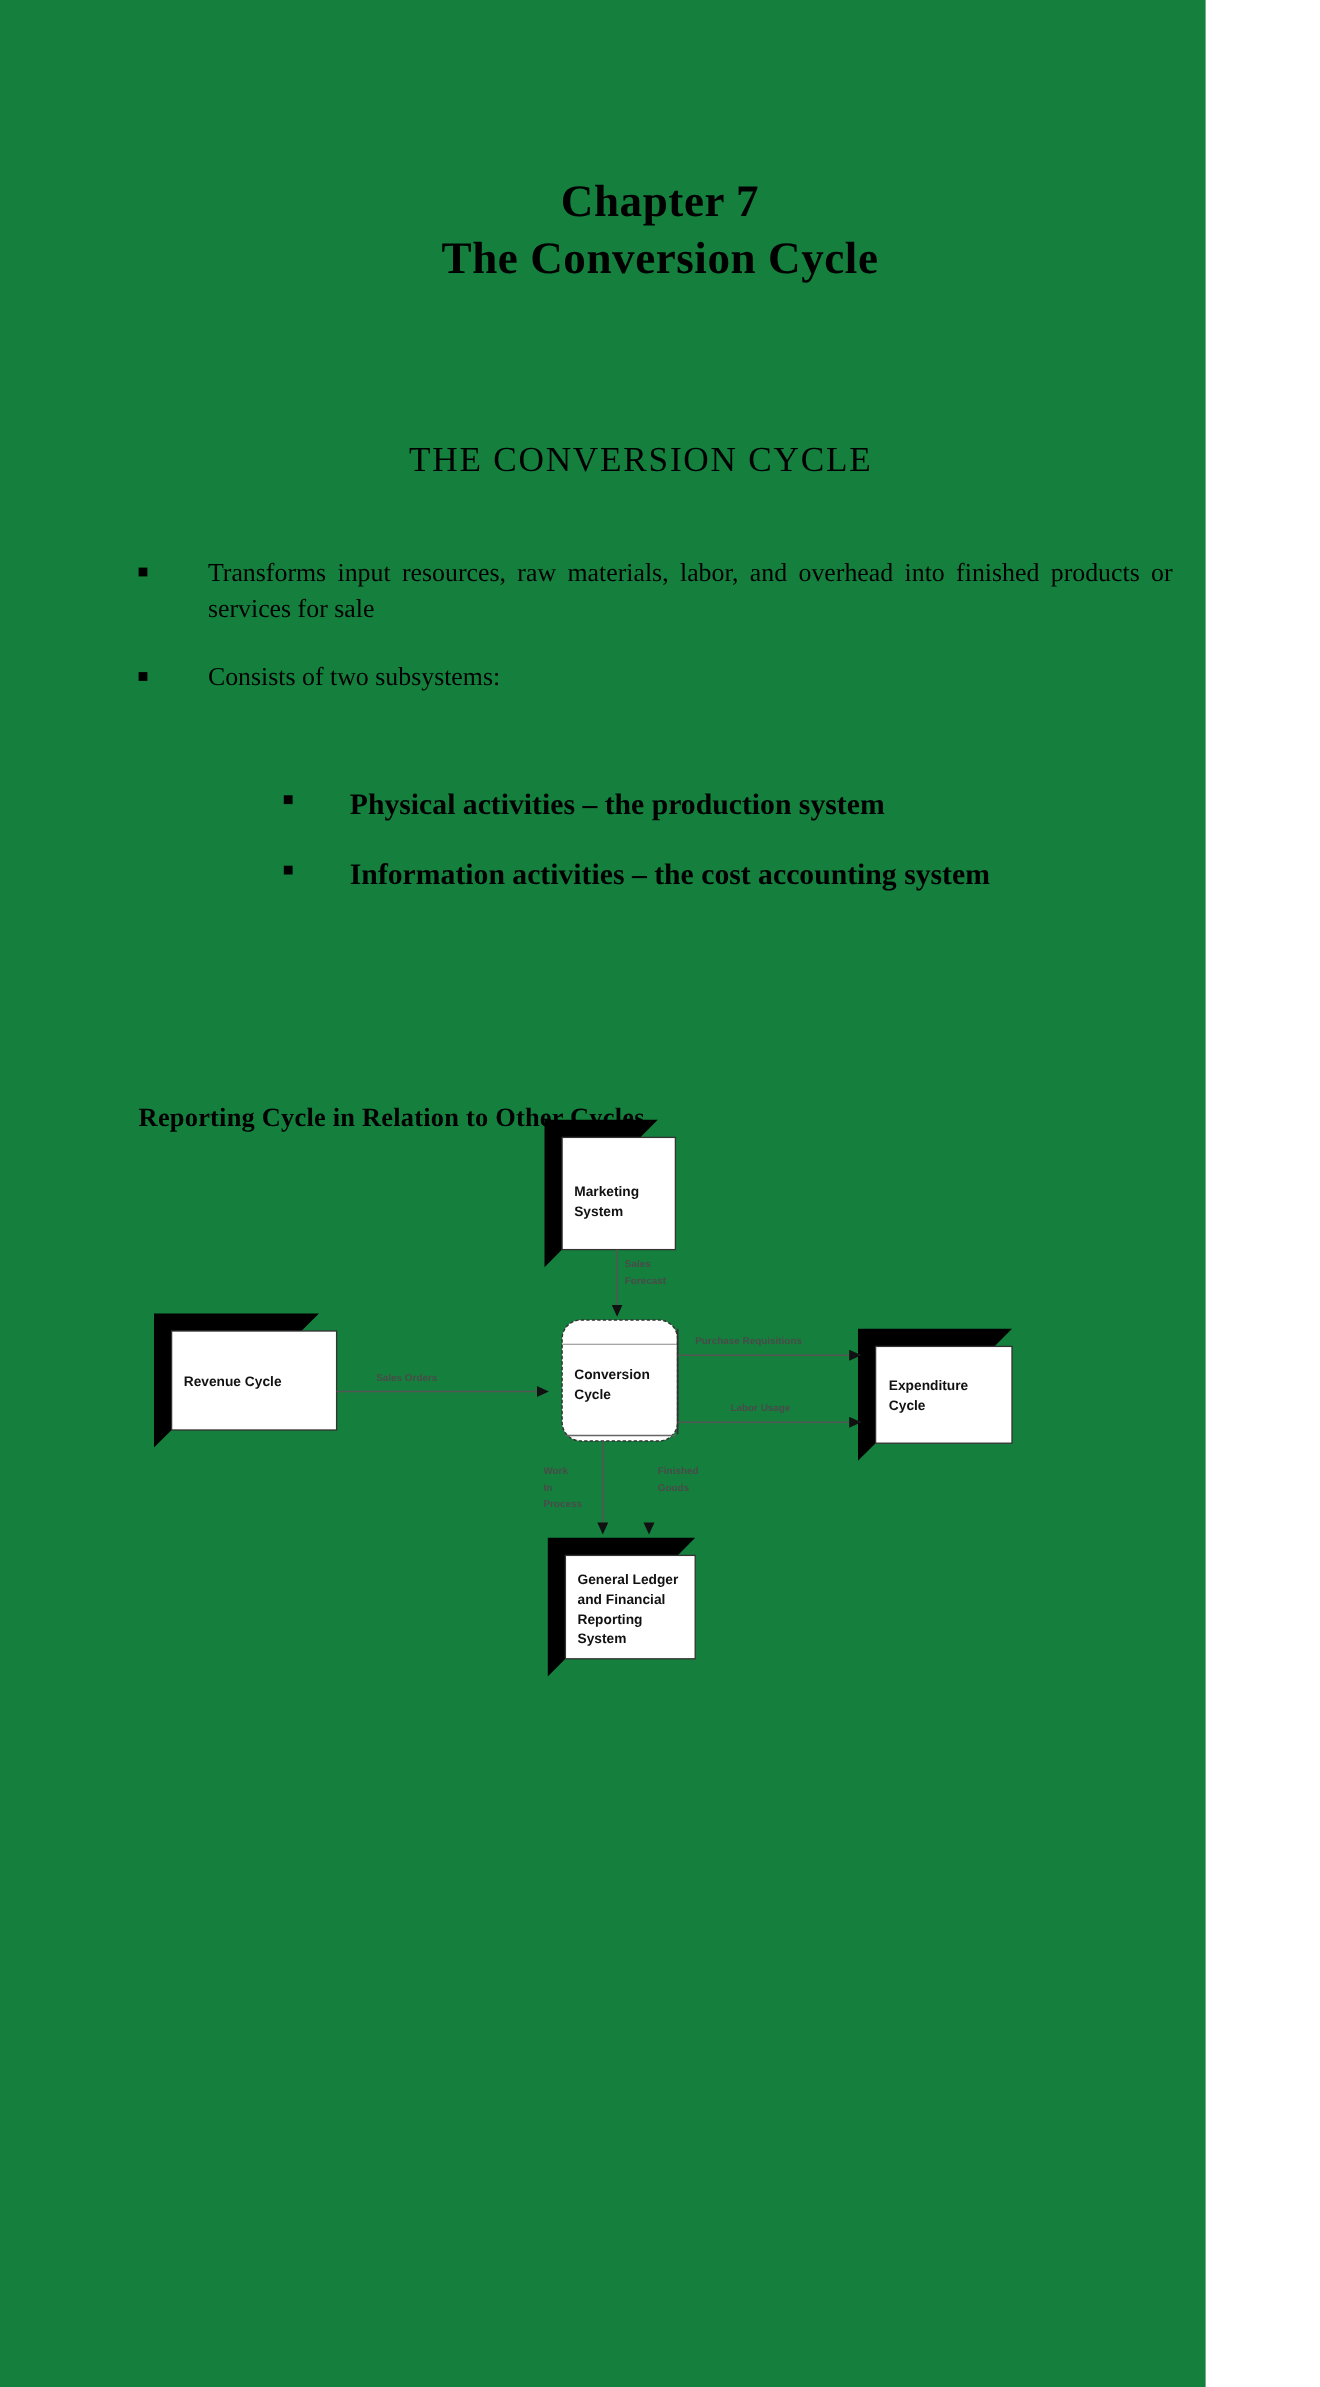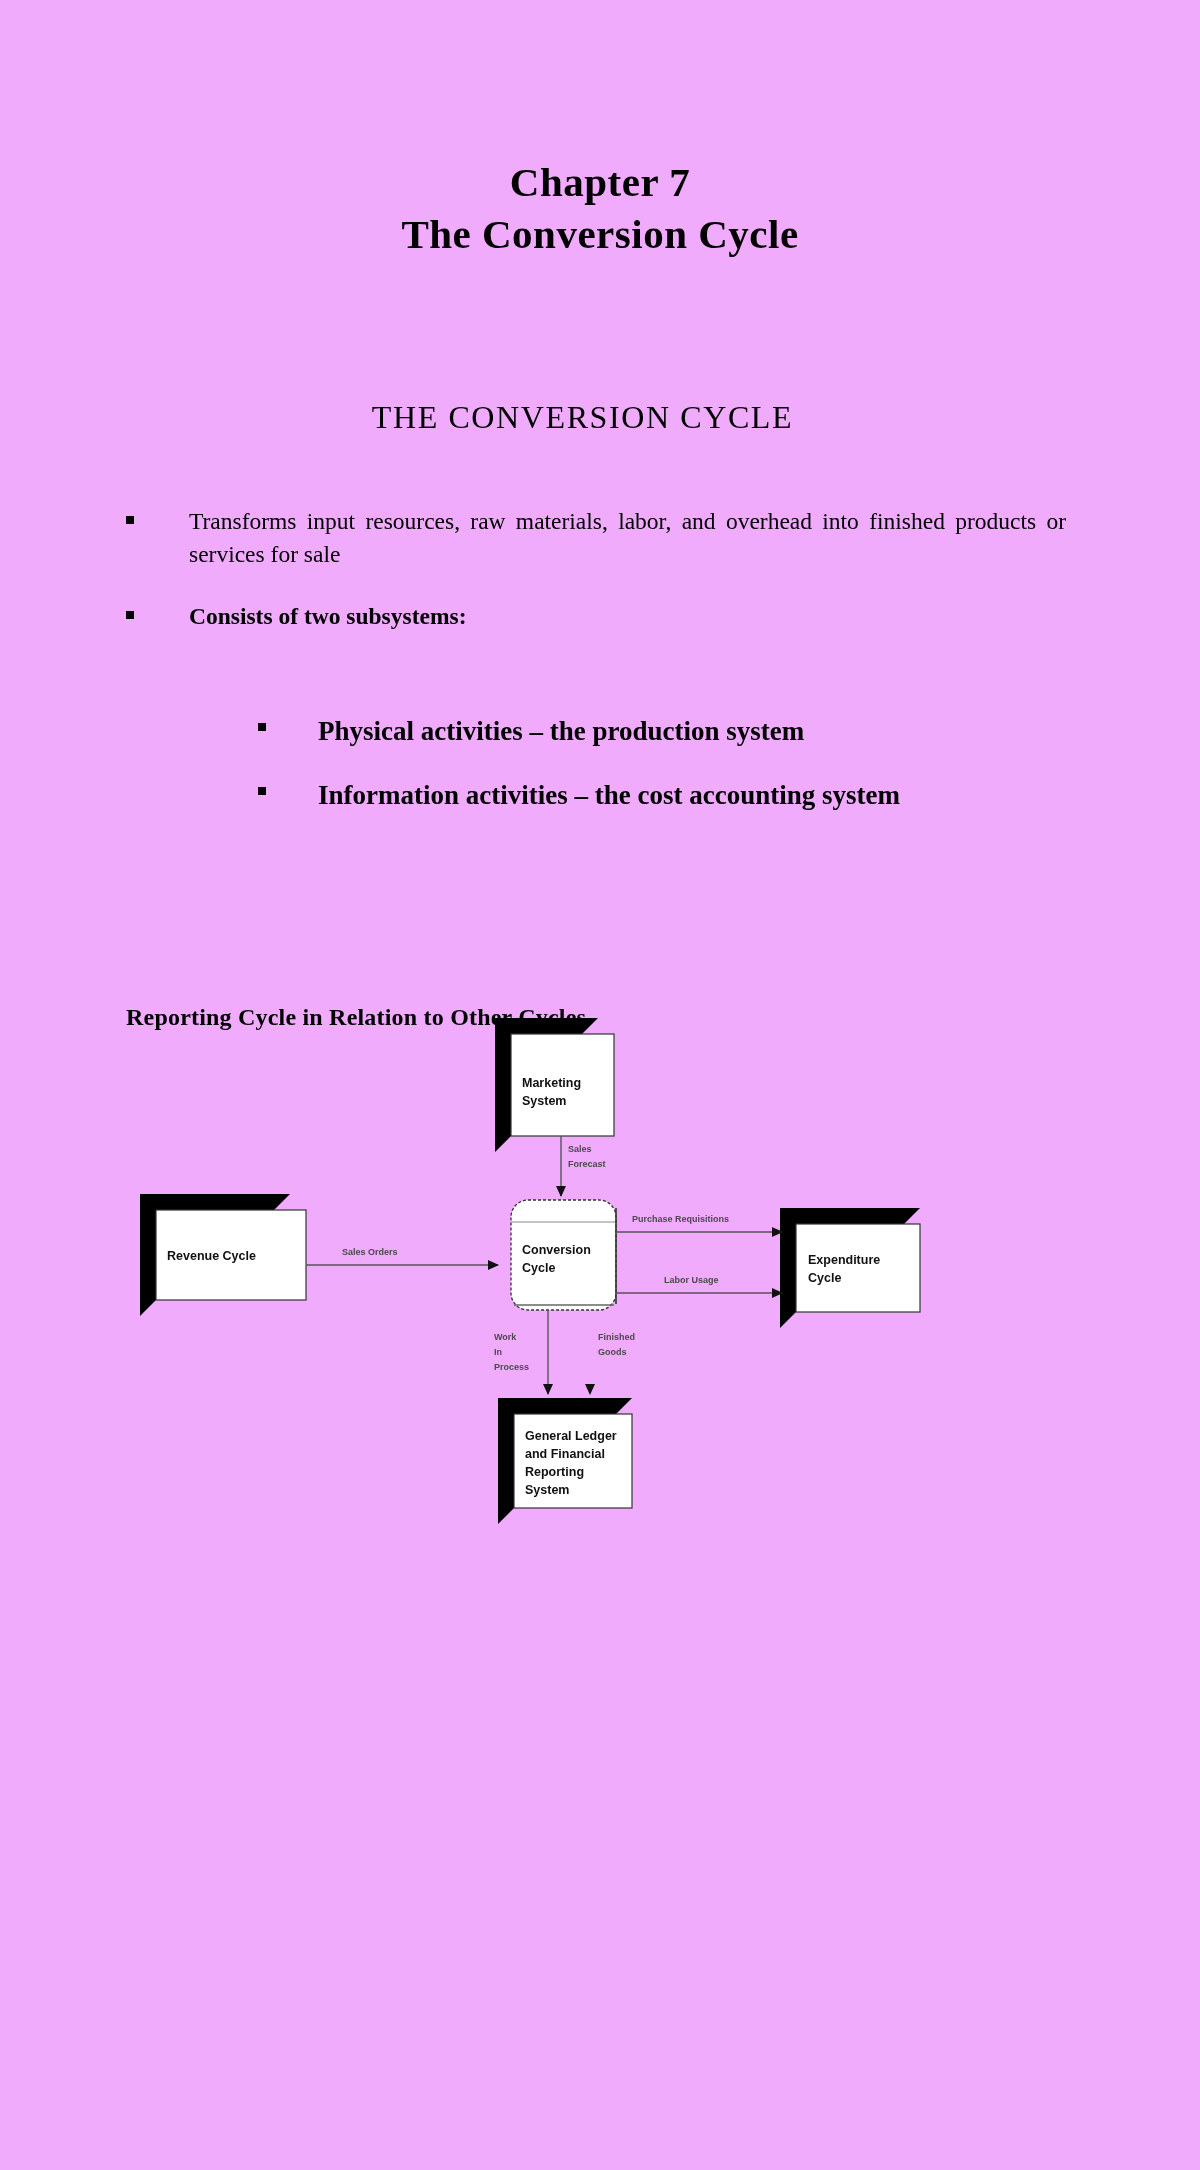--- a/index.html
+++ b/index.html
@@ -12,23 +12,23 @@
     width: 1200px;
     height: 2170px;
     position: relative;
     font-family: "Liberation Serif", "DejaVu Serif", serif;
     color: #000000;
     overflow: hidden;
   }
   .page {
     position: absolute;
     left: 0; top: 0;
-    width: 1200px;
+    width: 1096px;
     height: 2170px;
-    background: #f0abfc;
+    background: #15803d;
   }
   
   .doc-title {
     position: absolute;
     left: 0;
     top: 130px;
     width: 1200px;
     text-align: center;
     font-size: 41px;
     font-weight: bold;
@@ -70,21 +70,21 @@
     background: #000;
   }
   .bullet-text {
     display: block;
     margin-left: 63px;
     font-size: 23.5px;
     line-height: 1.42;
     text-align: justify;
     padding-right: 10px;
   }
-  .bullet-text.nojust { text-align: left; font-weight: bold; }
+  .bullet-text.nojust { text-align: left; }
 
   .subbullets {
     position: absolute;
     left: 258px;
     top: 712px;
     width: 820px;
   }
   .subbullet-row {
     position: relative;
     margin-bottom: 26px;

